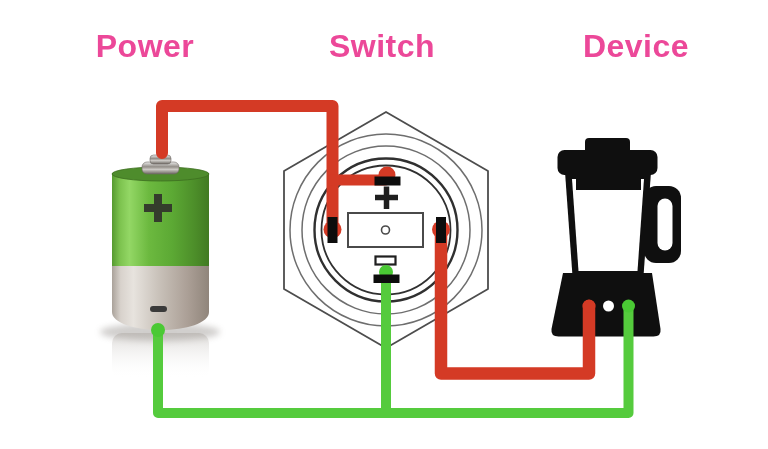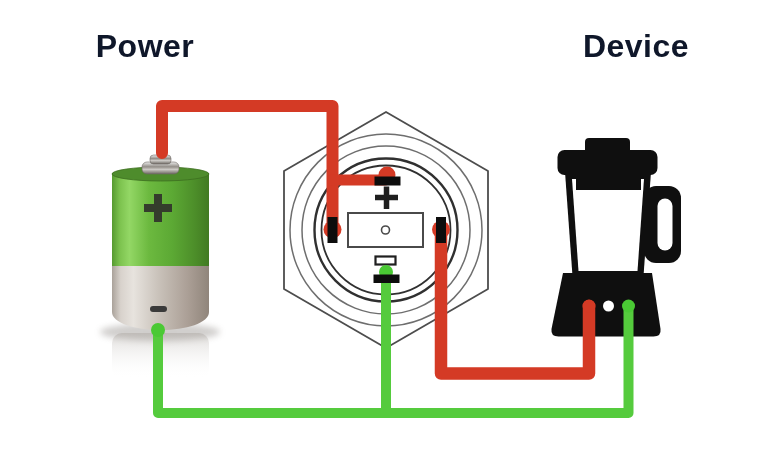--- a/index.html
+++ b/index.html
@@ -9,37 +9,38 @@
     background:#ffffff;
     overflow:hidden;
     font-family:"Liberation Sans", sans-serif;
   }
   .col-label{
     position:absolute;
     top:29px;
     font-size:32px;
     font-weight:bold;
     letter-spacing:0.5px;
-    color:#0f172a;
+    color:#ec4899;
     text-align:center;
     width:140px;
     line-height:34px;
     user-select:none;
   }
   #label-power{left:75px;}
   #label-switch{left:312px;}
   #label-device{left:566px;}
   svg{position:absolute;left:0;top:0;}
 </style>
 </head>
 <body>
 
 <div class="stage">
 
   <div class="col-label" id="label-power">Power</div>
+  <div class="col-label" id="label-switch">Switch</div>
   <div class="col-label" id="label-device">Device</div>
 
   <svg width="768" height="449" viewBox="0 0 768 449">
     <defs>
       <linearGradient id="gGreen" x1="0" y1="0" x2="1" y2="0">
         <stop offset="0" stop-color="#569a30"></stop>
         <stop offset="0.08" stop-color="#7cc24e"></stop>
         <stop offset="0.18" stop-color="#93d765"></stop>
         <stop offset="0.38" stop-color="#6cb93f"></stop>
         <stop offset="0.62" stop-color="#5ca934"></stop>

